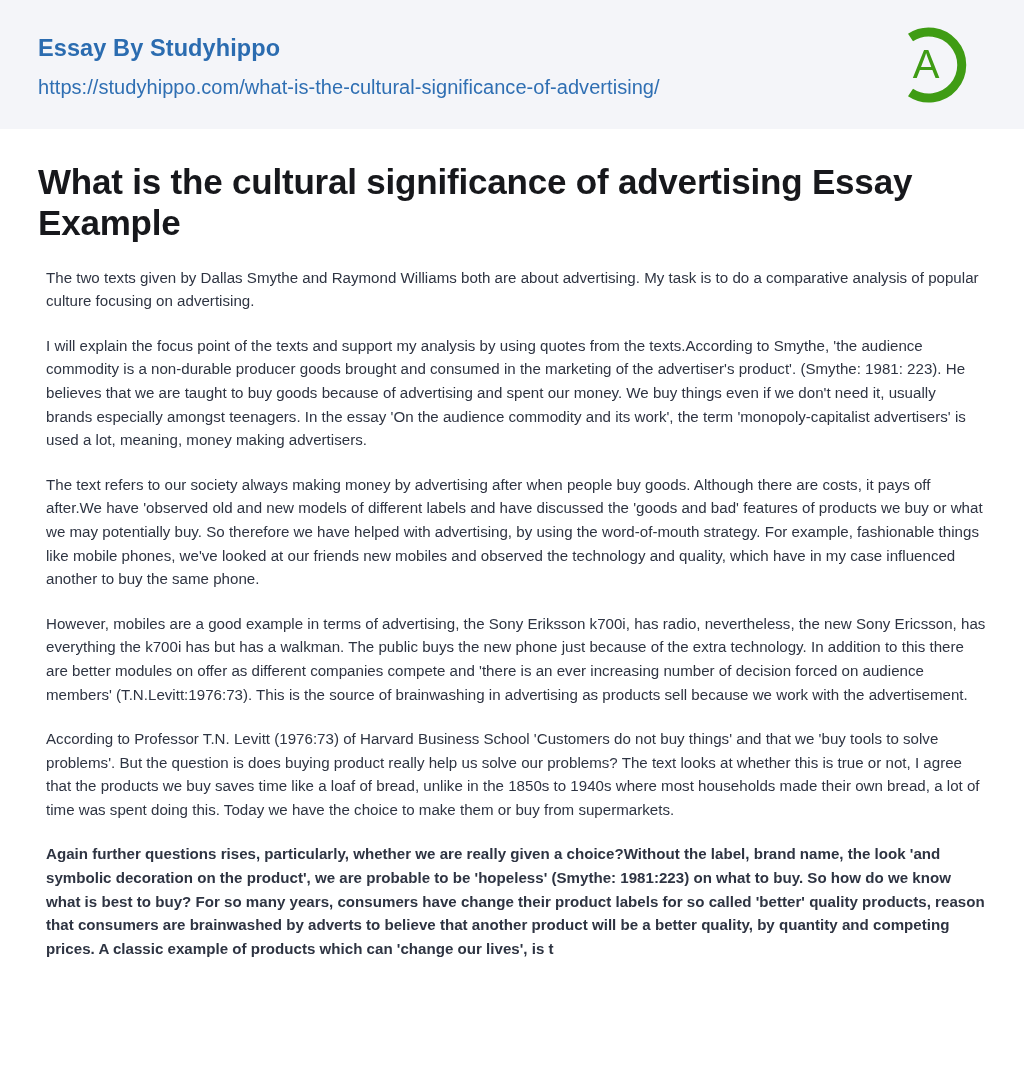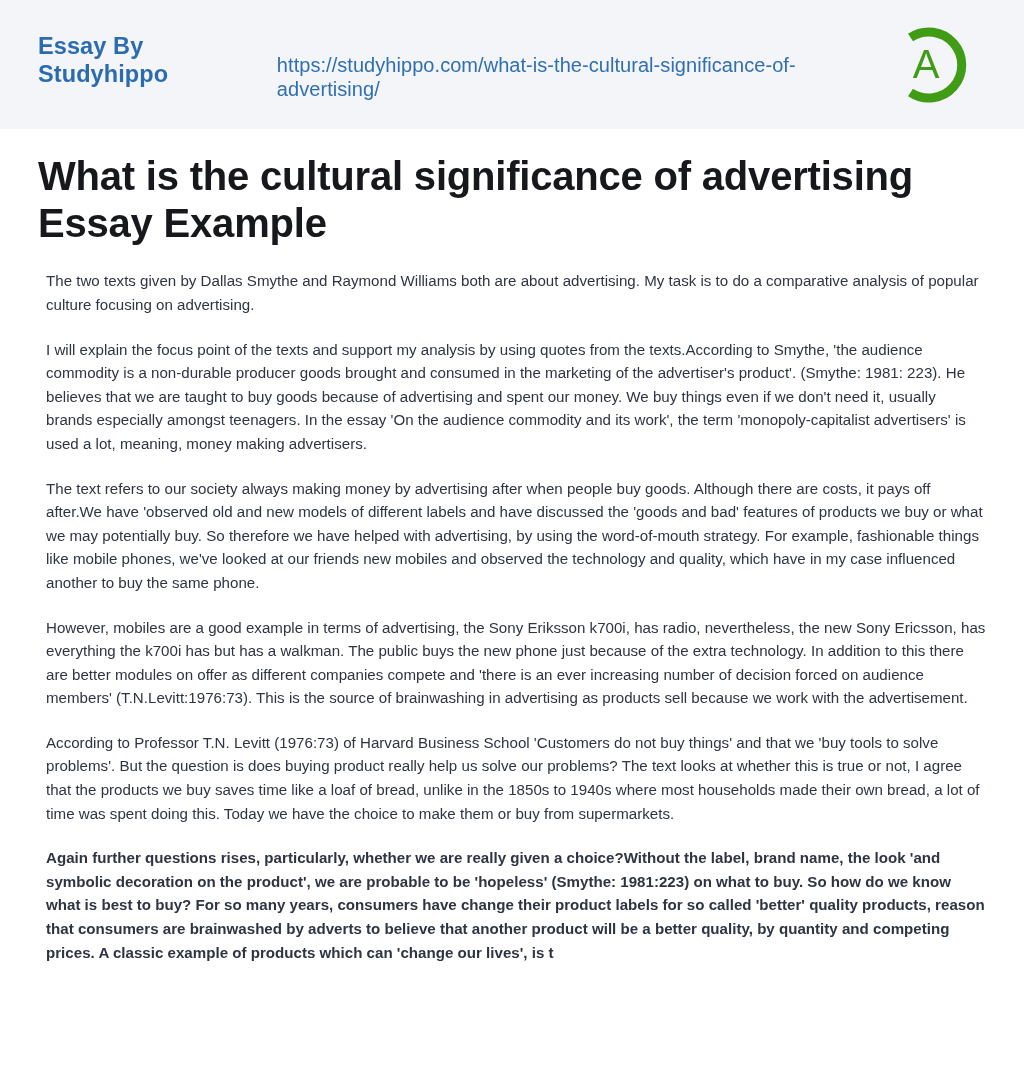--- a/index.html
+++ b/index.html
@@ -21,23 +21,23 @@
     height: 129px;
     box-sizing: border-box;
     padding: 0 38px;
     display: flex;
     align-items: center;
     justify-content: space-between;
   }
 
   .brand-block {
     display: flex;
+    flex-direction: column;
     justify-content: center;
     margin-top: 4px;
-    align-items: flex-end;
   }
 
   .brand-name {
     font-size: 23.5px;
     font-weight: bold;
     color: #2b6cb0;
     letter-spacing: 0.1px;
     line-height: 1.2;
     margin-bottom: 13px;
   }
@@ -59,26 +59,26 @@
   }
   .logo-wrap svg { display: block; }
 
   
   .article {
     padding: 0 38px;
     box-sizing: border-box;
   }
 
   .article-title {
-    font-size: 40px;
+    font-size: 35px;
     font-weight: bold;
     color: #17181c;
     line-height: 1.18;
     letter-spacing: -0.2px;
-    margin: 24px 0 0 0;
+    margin: 32px 0 0 0;
     max-width: 930px;
   }
 
   .article-body {
     margin-top: 22px;
   }
 
   .article-body p {
     font-size: 15.1px;
     line-height: 23.6px;

